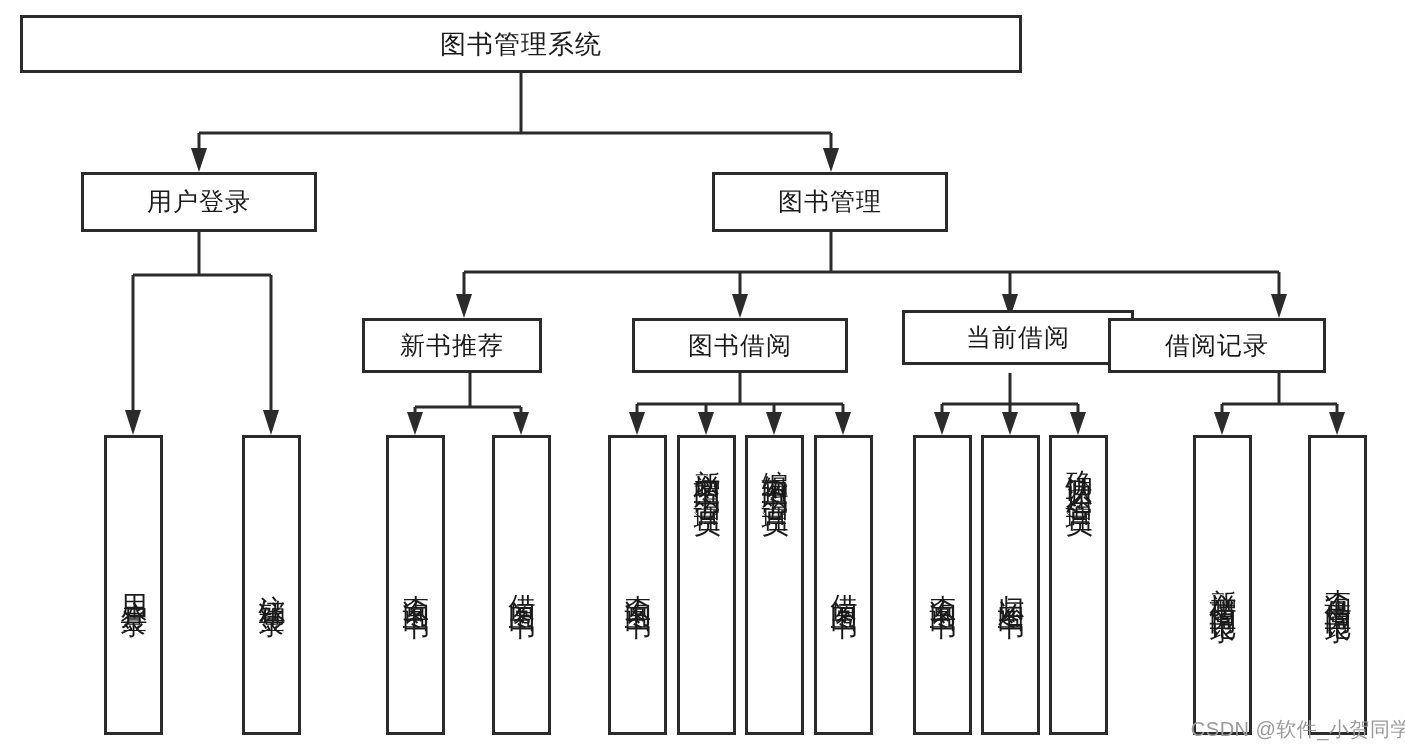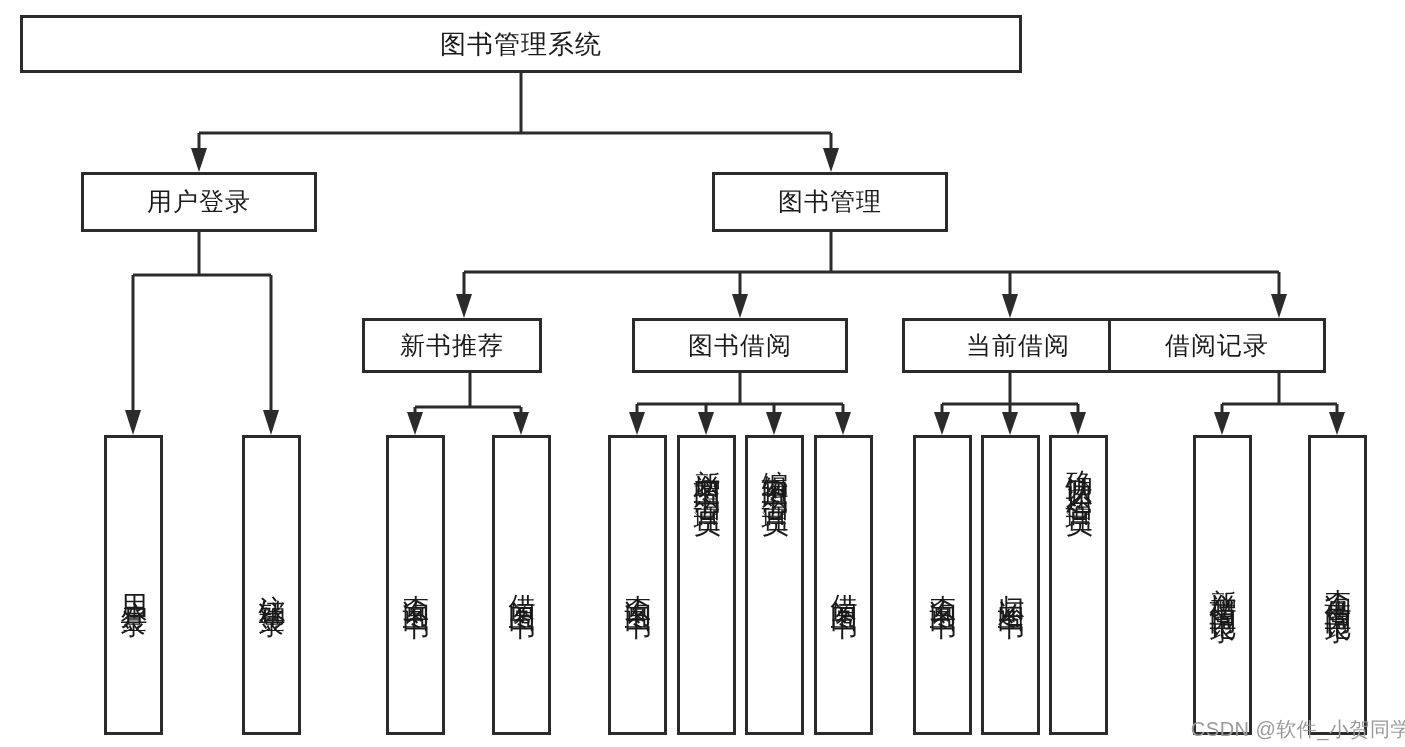--- a/index.html
+++ b/index.html
@@ -165,21 +165,21 @@
   </div>
 
   <div class="node horiz" style="left:362px; top:318px; width:180px; height:55px;">
     <span class="label">新书推荐</span>
   </div>
 
   <div class="node horiz" style="left:632px; top:318px; width:216px; height:55px;font-family:Liberation Serif, serif;">
     <span class="label">图书借阅</span>
   </div>
 
-  <div class="node horiz" style="left:902px; top:318px; width:232px; height:55px;">
+  <div class="node horiz" style="left:902px; top:310px; width:232px; height:55px;">
     <span class="label">当前借阅</span>
   </div>
 
   <div class="node horiz" style="left:1108px; top:318px; width:218px; height:55px;">
     <span class="label">借阅记录</span>
   </div>
 
   <div class="node leaf short" style="left:104px; top:435px; width:59px; height:300px;">
     <span class="label">用户登录</span>
   </div>

